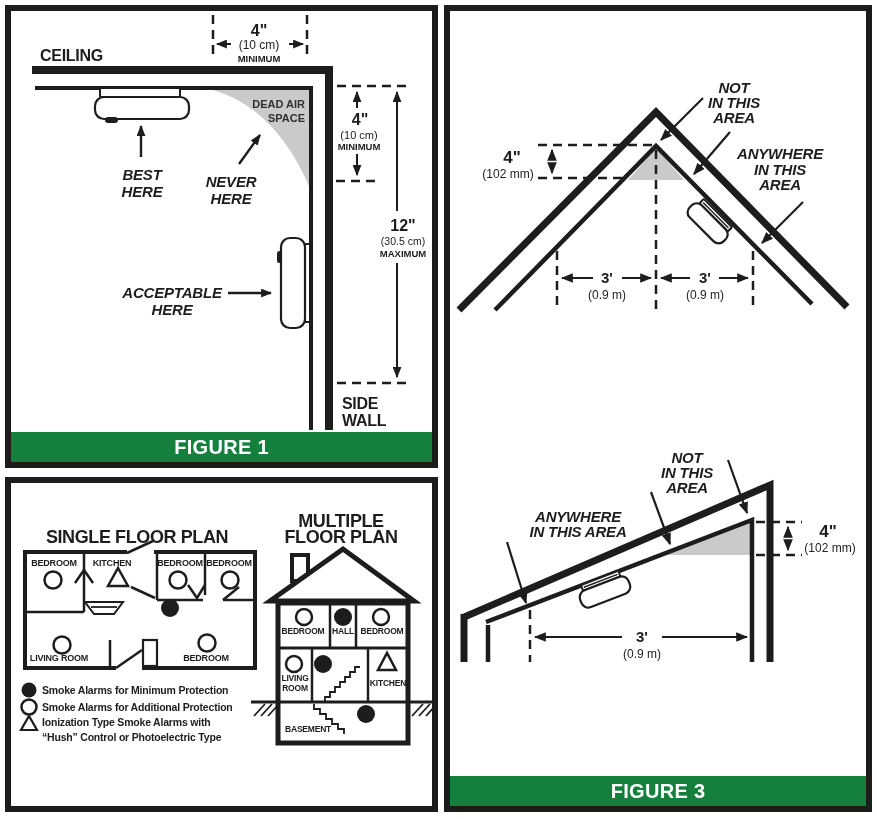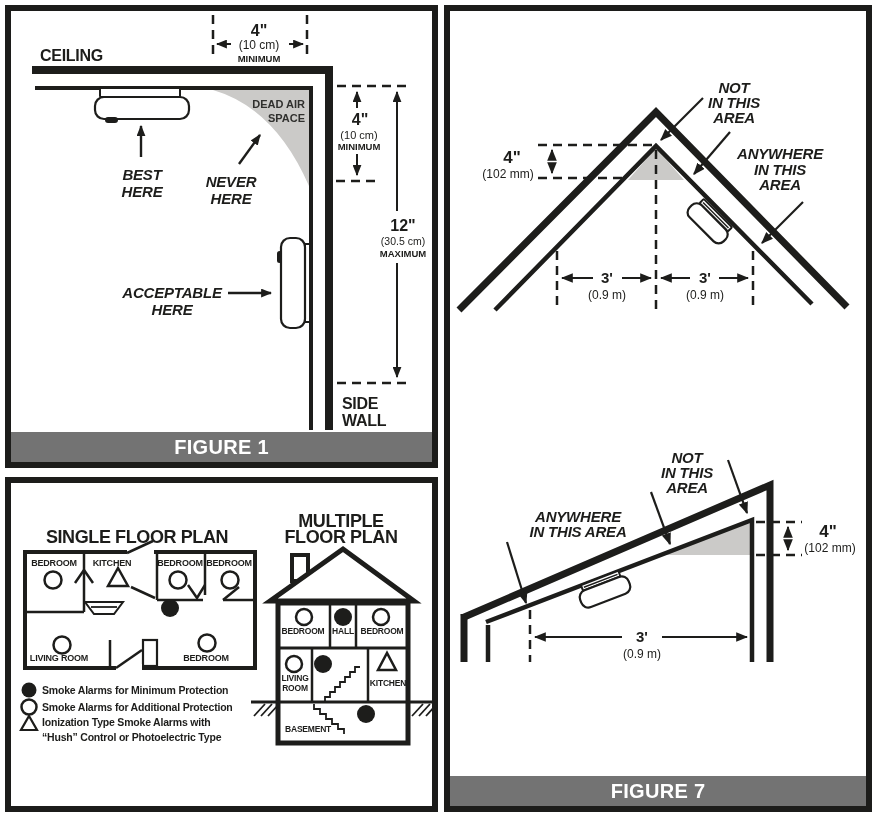--- a/index.html
+++ b/index.html
@@ -1,19 +1,19 @@
 <!DOCTYPE html>
 <html><head>
 <meta charset="utf-8">
 <style>
   html,body { margin:0; padding:0; background:#ffffff; }
   .stage { position:relative; width:877px; height:819px; background:#ffffff;
            font-family:"Liberation Sans", sans-serif; overflow:hidden; }
   .panel { position:absolute; background:#ffffff; border:6px solid #1c1c1a; box-sizing:border-box; }
-  .cap { position:absolute; left:0; right:0; bottom:0; height:30px; background:#737373;
+  .cap { position:absolute; left:0; right:0; bottom:0; height:30px; background:#15803d;
          color:#ffffff; font-weight:bold; font-size:20px; letter-spacing:0.3px;
          display:flex; align-items:center; justify-content:center; }
   svg.art { position:absolute; left:0; top:0; display:block; }
   svg text { font-family:"Liberation Sans", sans-serif; fill:#1d1d1b; }
   text.v16 { font-weight:bold; font-size:16px; }
   text.v17 { font-weight:bold; font-size:17px; }
   text.m12 { font-size:12px; }
   text.m11 { font-size:11px; }
   text.m10 { font-size:10.5px; }
   text.q   { font-weight:bold; font-size:9.5px; }
@@ -307,16 +307,16 @@
       </g>
 
       <g>
         <line class="dash" x1="80" y1="599" x2="80" y2="651"></line>
         <line class="ln" stroke-width="2" x1="172" y1="626" x2="85" y2="626" marker-end="url(#ah3)"></line>
         <line class="ln" stroke-width="2" x1="212" y1="626" x2="297" y2="626" marker-end="url(#ah3)"></line>
       </g>
       <text class="d3" x="192" y="631" text-anchor="middle">3'</text>
       <text class="m12" x="192" y="647" text-anchor="middle">(0.9 m)</text>
     </svg>
-    <div class="cap">FIGURE 7</div>
+    <div class="cap">FIGURE 3</div>
   </div>
 
 </div>
 
 </body></html>

